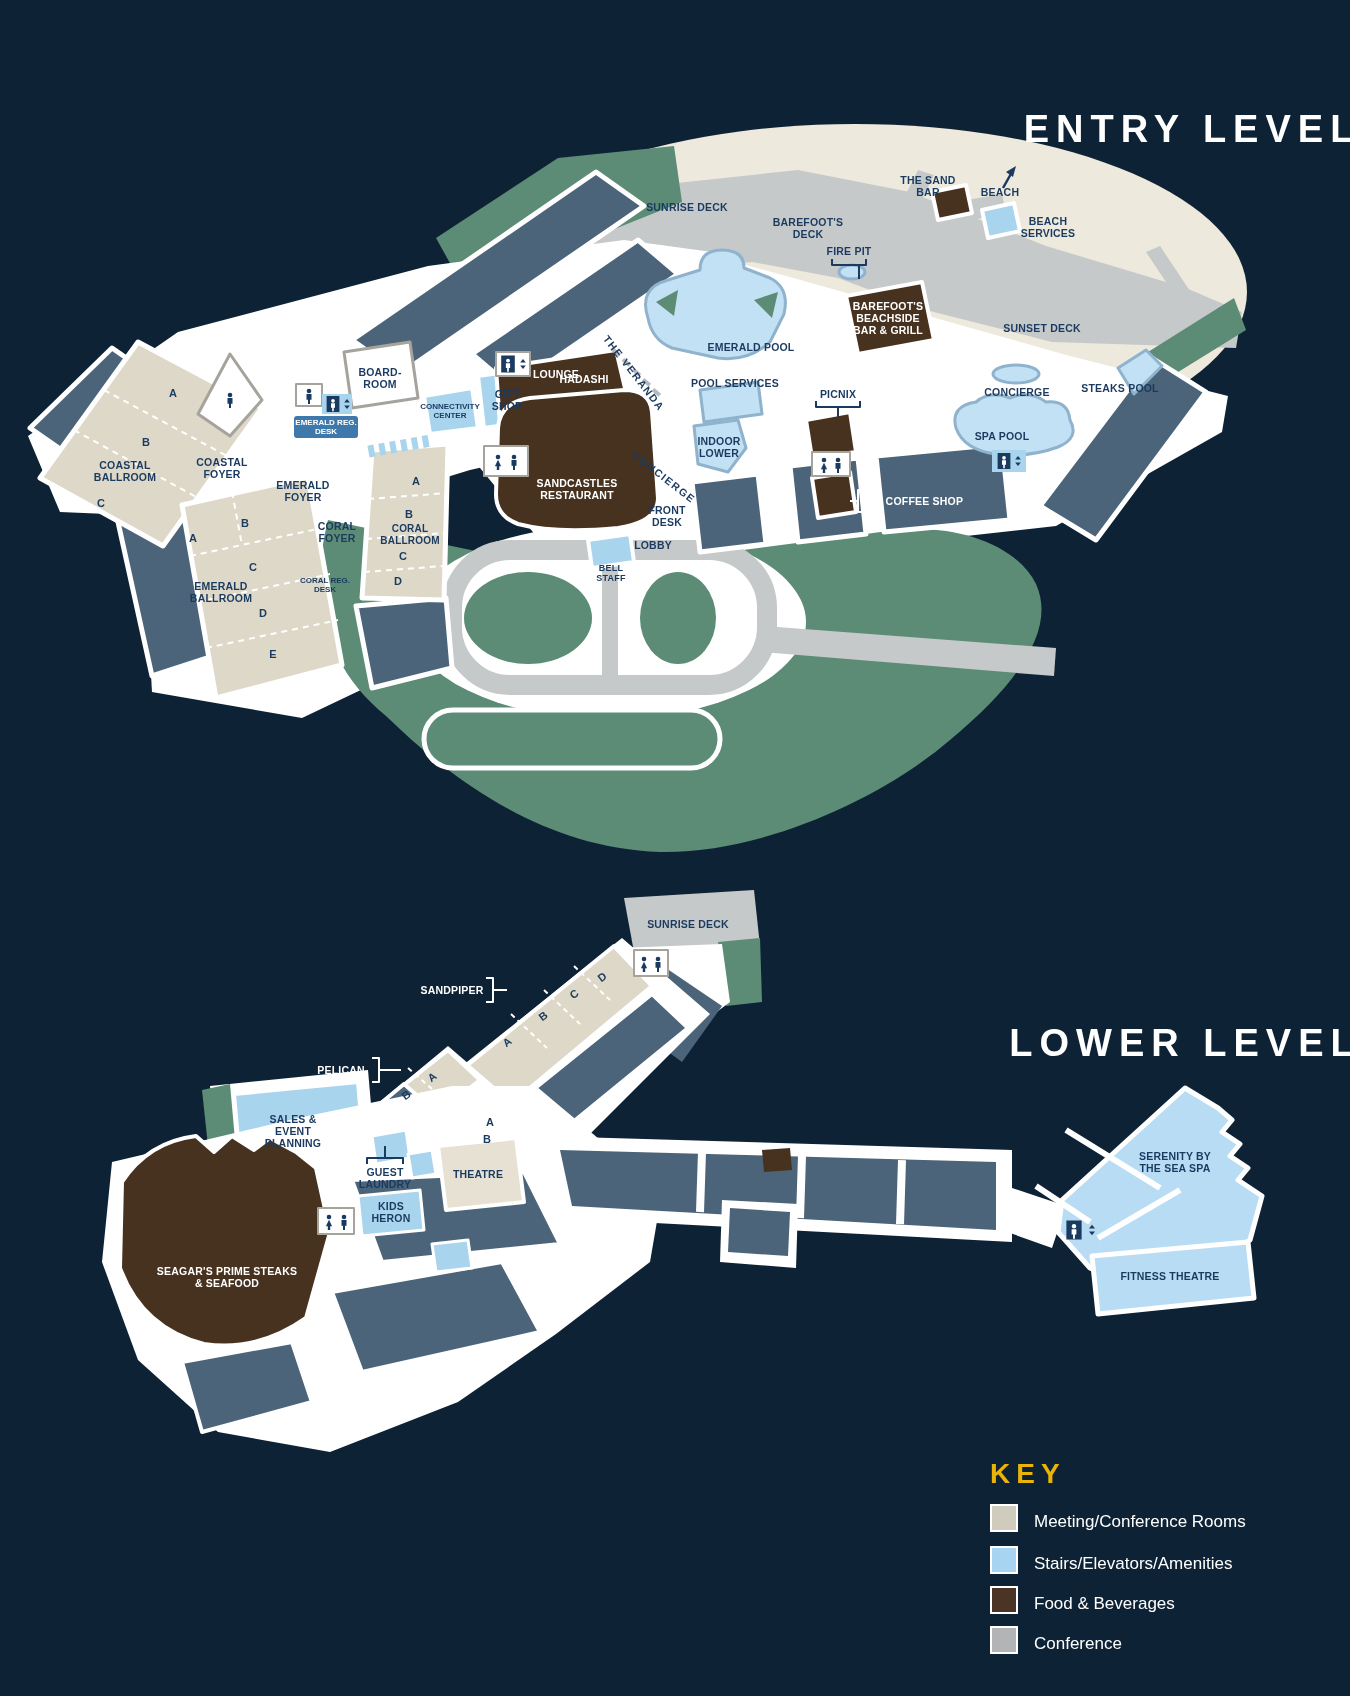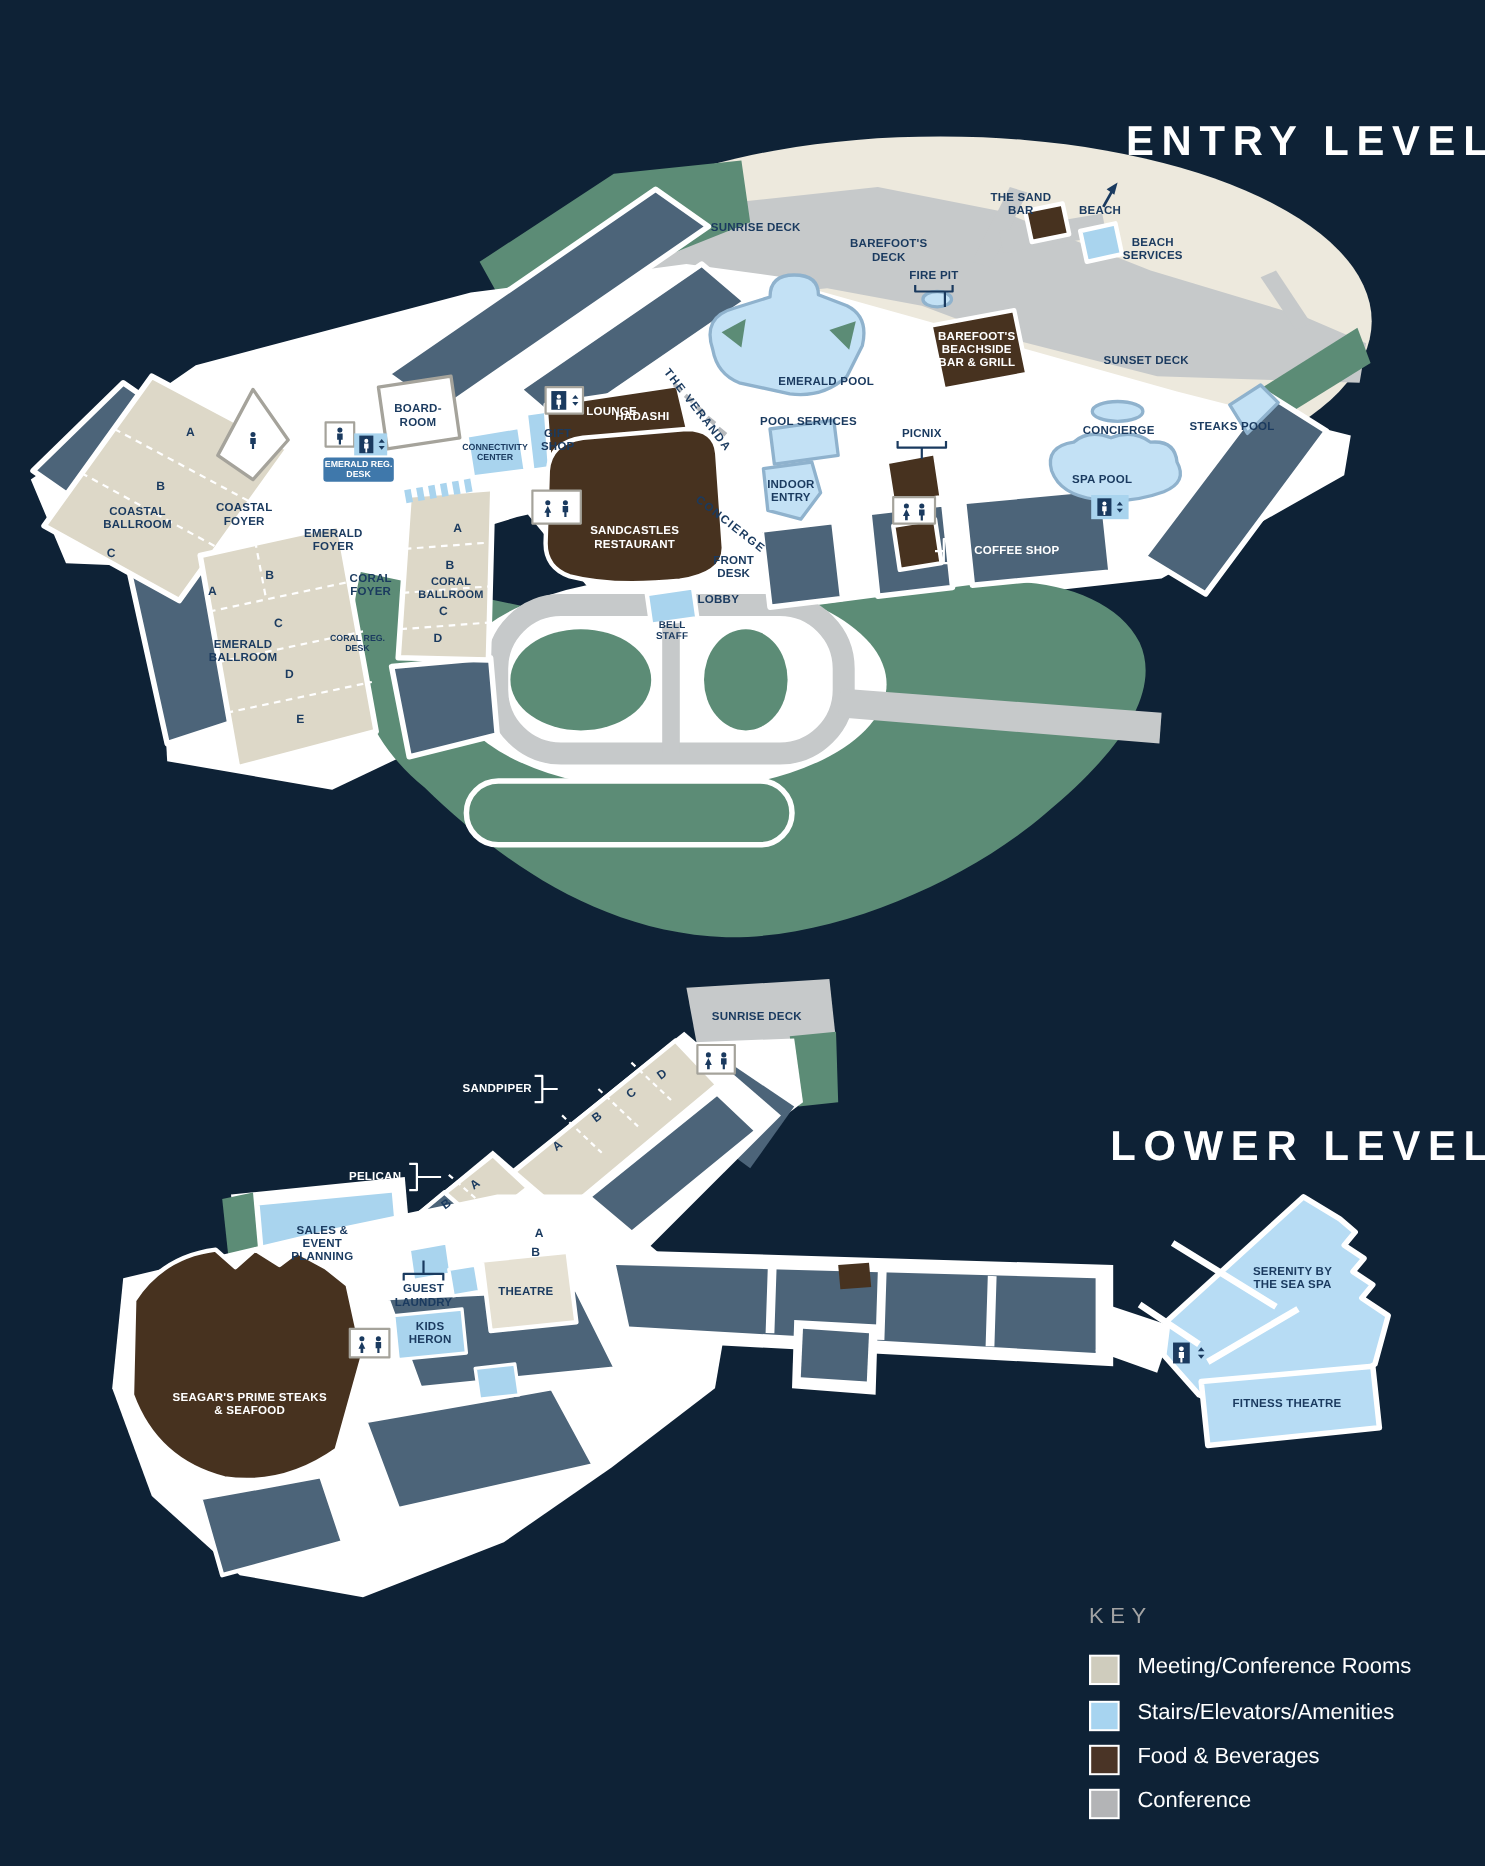--- a/index.html
+++ b/index.html
@@ -11,22 +11,22 @@
   .lbl.nw{white-space:nowrap}
   .lbl.w{color:#fff}
   .lbl.s8{font-size:8px;letter-spacing:0}
   .lbl.s9{font-size:9px}
   .rot52{transform:translate(-50%,-50%) rotate(52deg);letter-spacing:1.5px;white-space:nowrap}
   .rot38{transform:translate(-50%,-50%) rotate(38deg);letter-spacing:1.5px;white-space:nowrap}
   .sec{position:absolute;transform:translate(-50%,-50%);font-weight:bold;font-size:11px;color:#1a3a5f}
   .sec.r{transform:translate(-50%,-50%) rotate(-37deg)}
   .title{position:absolute;transform:translate(-50%,-50%);font-weight:bold;font-size:38px;
          color:#fff;letter-spacing:7px;white-space:nowrap}
-  .key-title{position:absolute;font-weight:normal;font-size:20px;color:#a3a3a3;letter-spacing:6px}
-  .key-row{position:absolute;display:flex;align-items:flex-start;gap:16px;color:#fff;font-size:20px;white-space:nowrap}
+  .key-title{position:absolute;font-weight:bold;font-size:28px;color:#eab308;letter-spacing:6px}
+  .key-row{position:absolute;display:flex;align-items:flex-end;gap:16px;color:#fff;font-size:17px;white-space:nowrap}
   .key-row svg{display:block}
 </style>
 </head>
 <body>
 
 <div id="page">
 
 <svg class="map" width="1350" height="1696" viewBox="0 0 1350 1696">
   <defs>
     <g id="figm" fill="currentColor">
@@ -286,21 +286,21 @@
 <div class="lbl" style="left:808px;top:228px;width:88px">BAREFOOT'S DECK</div>
 <div class="lbl nw" style="left:849px;top:251px">FIRE PIT</div>
 <div class="lbl w" style="left:888px;top:318px;width:88px">BAREFOOT'S BEACHSIDE BAR &amp; GRILL</div>
 <div class="lbl nw" style="left:1042px;top:328px">SUNSET DECK</div>
 <div class="lbl nw" style="left:751px;top:347px">EMERALD POOL</div>
 <div class="lbl nw" style="left:735px;top:383px">POOL SERVICES</div>
 <div class="lbl nw" style="left:838px;top:394px">PICNIX</div>
 <div class="lbl nw" style="left:1017px;top:392px">CONCIERGE</div>
 <div class="lbl nw" style="left:1120px;top:388px">STEAKS POOL</div>
 <div class="lbl nw" style="left:1002px;top:436px">SPA POOL</div>
-<div class="lbl" style="left:719px;top:447px;width:55px">INDOOR ENTRY</div>
+<div class="lbl" style="left:719px;top:447px;width:55px">INDOOR LOWER</div>
 <div class="lbl nw w" style="left:912px;top:501px">THE COFFEE SHOP</div>
 <div class="lbl rot52" style="left:634px;top:373px">THE VERANDA</div>
 <div class="lbl rot38" style="left:664px;top:477px">CONCIERGE</div>
 <div class="lbl" style="left:667px;top:516px;width:50px">FRONT DESK</div>
 <div class="lbl nw" style="left:653px;top:545px">LOBBY</div>
 <div class="lbl s9" style="left:611px;top:573px;width:40px">BELL STAFF</div>
 <div class="lbl nw w" style="left:584px;top:379px">HADASHI</div>
 <div class="lbl nw w" style="left:556px;top:374px">LOUNGE</div>
 <div class="lbl w" style="left:577px;top:489px;width:108px">SANDCASTLES RESTAURANT</div>
 <div class="lbl" style="left:507px;top:400px;width:50px">GIFT SHOP</div>

